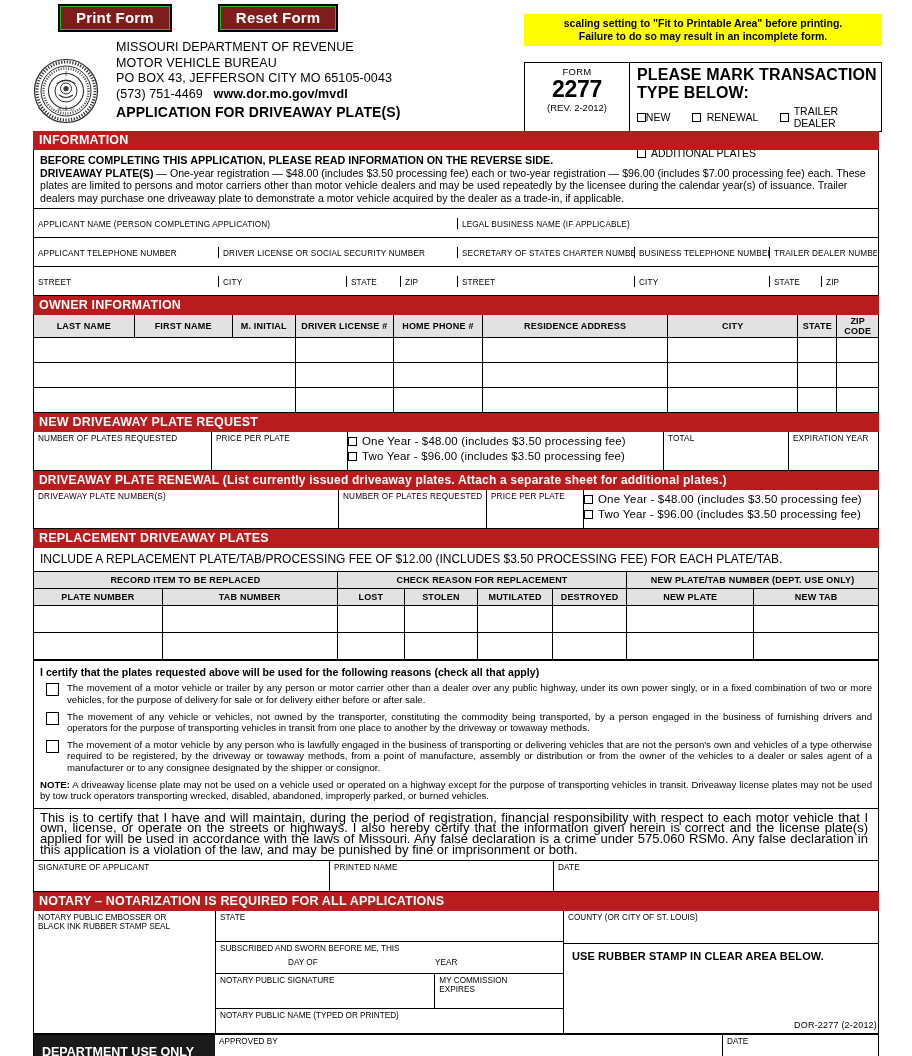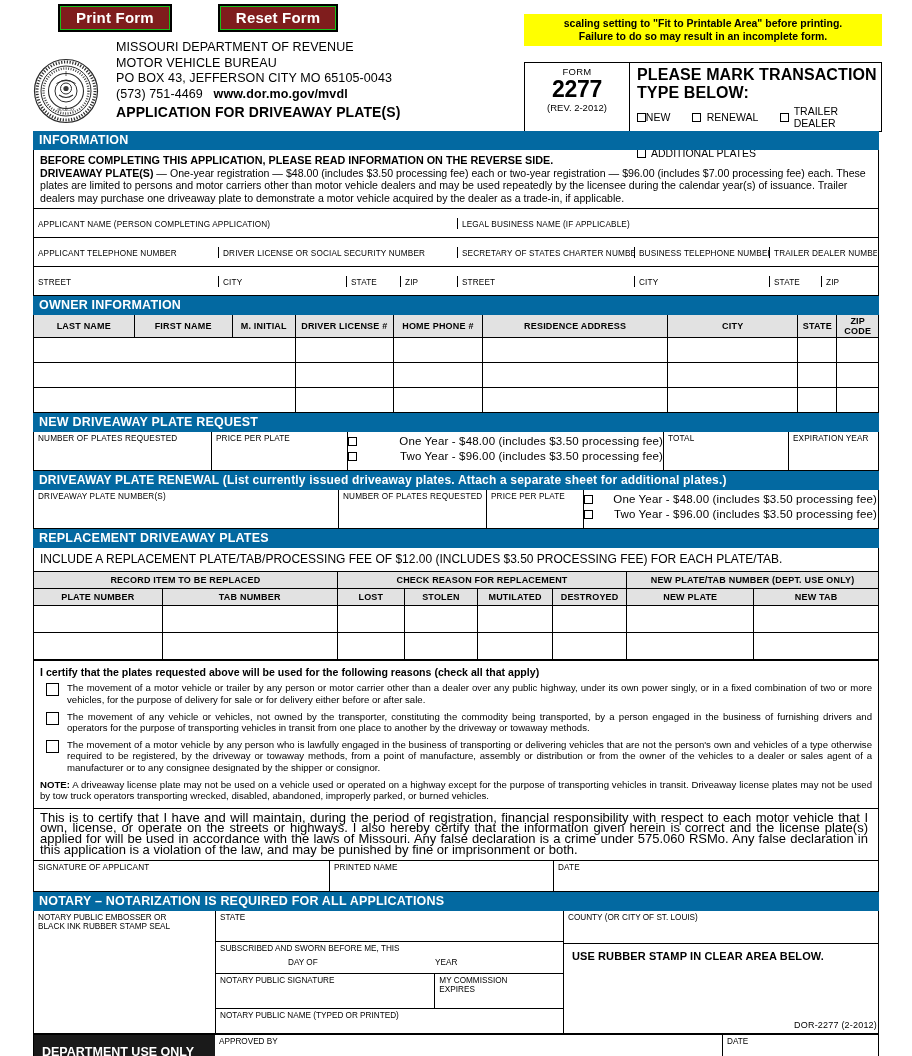--- a/index.html
+++ b/index.html
@@ -58,21 +58,21 @@
   .fnum .num{font-size:23px; font-weight:bold; line-height:25px; letter-spacing:-.3px;}
   .fnum .rev{font-size:9.5px;}
   .formbox .ftypes{flex:1; padding:3px 0 0 7px; box-sizing:border-box;}
   .ftypes .hd{font-size:16px; font-weight:bold; letter-spacing:.1px;}
   .ftype-line{display:flex; align-items:center; margin-top:3px; font-size:10.5px;}
 
   .ckbox{display:inline-block; width:9px; height:9px; border:1.2px solid #000; box-sizing:border-box; vertical-align:-1px;}
 
   
   .bar{
-    background:#0369a1; color:#fff; font-weight:bold;
+    background:#b91c1c; color:#fff; font-weight:bold;
     font-size:12.5px; padding:2px 0 3px 6px; letter-spacing:.2px;
   }
   .bar.small{font-size:12px;}
 
   
   .sheet{position:absolute; left:33px; top:131px; width:846px;}
   .box{border:1.5px solid #000; border-top:none; box-sizing:border-box;}
   .topbox{border-top:1.5px solid #000;}
 
   .info-text{padding:4px 5px 4px 6px; font-size:10.6px; line-height:12.6px;}
@@ -96,21 +96,21 @@
     font-size:9px; height:15px; font-weight:bold; letter-spacing:.2px;
   }
   .otable th:last-child{border-right:none;}
   .otable td{
     border:1.2px solid #000; border-left:none; border-top:none; height:22px;
   }
   .otable td:last-child{border-right:none;}
   .otable tr:last-child td{border-bottom:none;}
 
   
-  .opt-line{font-size:11.5px; line-height:15px; display:flex; align-items:center;justify-content:space-between;}
+  .opt-line{font-size:11.5px; line-height:15px; display:flex; align-items:center;}
   .opt-line .ckbox{margin-right:5px;}
 
   
   .rtable{width:100%; border-collapse:collapse; table-layout:fixed;}
   .rtable th{
     background:#e2e2e2; border:1.2px solid #000; border-left:none; border-top:none;
     font-size:9px; height:14px; font-weight:bold; letter-spacing:.2px;
   }
   .rtable th:last-child{border-right:none;}
   .rtable td{border:1.2px solid #000; border-left:none; border-top:none; height:24px;}

